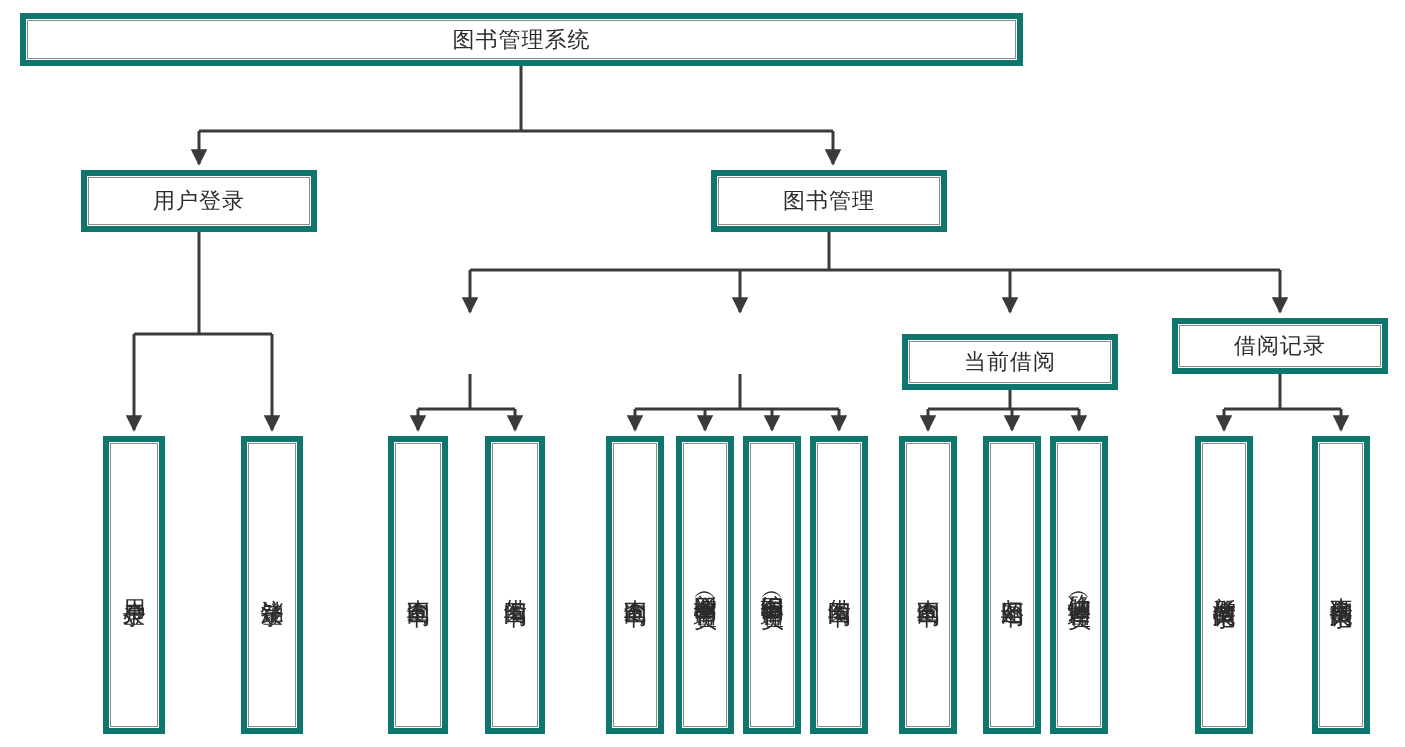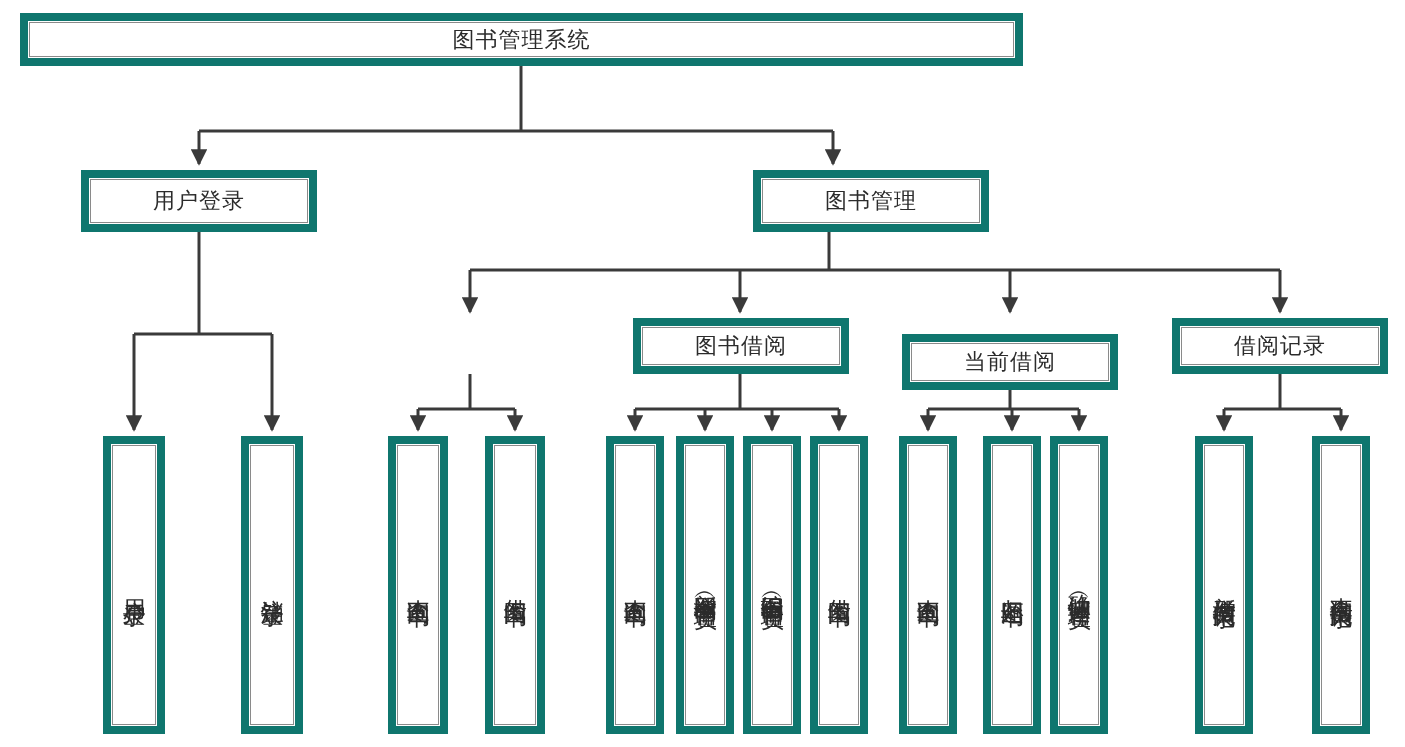--- a/index.html
+++ b/index.html
@@ -29,21 +29,21 @@
     position: absolute;
     box-sizing: border-box;
     background: #ffffff;
     border: 2px solid #3a3a3a;
     display: flex;
     align-items: center;
     justify-content: center;
     overflow: hidden;
   }
   .node-box.double {
-    border: 8px solid #0f766e;
+    border: 6px solid #0f766e;
     box-shadow: 0 0 0 1px #ffffff inset, 0 0 0 2px #8a8a8a inset;
   }
   .node-label {
     color: #2b2b2b;
     font-size: 22px;
     line-height: 1.18;
     letter-spacing: 1px;
     text-align: center;
     white-space: nowrap;
   }
@@ -135,28 +135,25 @@
   </svg>
 
   <div class="node-box double" style="left:20px; top:13px; width:1003px; height:53px;">
     <span class="node-label">图书管理系统</span>
   </div>
 
   <div class="node-box double" style="left:81px; top:170px; width:236px; height:62px;">
     <span class="node-label">用户登录</span>
   </div>
 
-  <div class="node-box double" style="left:711px; top:170px; width:236px; height:62px;margin-left:42px;">
+  <div class="node-box double" style="left:711px; top:170px; width:236px; height:62px;">
     <span class="node-label">图书管理</span>
   </div>
 
 
-  <div class="node-box double" style="left:633px; top:318px; width:216px; height:56px;">
-    <span class="node-label">图书借阅</span>
-  </div>
 
   <div class="node-box double" style="left:902px; top:334px; width:216px; height:56px;">
     <span class="node-label">当前借阅</span>
   </div>
 
   <div class="node-box double" style="left:1172px; top:318px; width:216px; height:56px;">
     <span class="node-label">借阅记录</span>
   </div>
 
   <div class="node-box double" style="left:103px; top:436px; width:62px; height:298px;">

